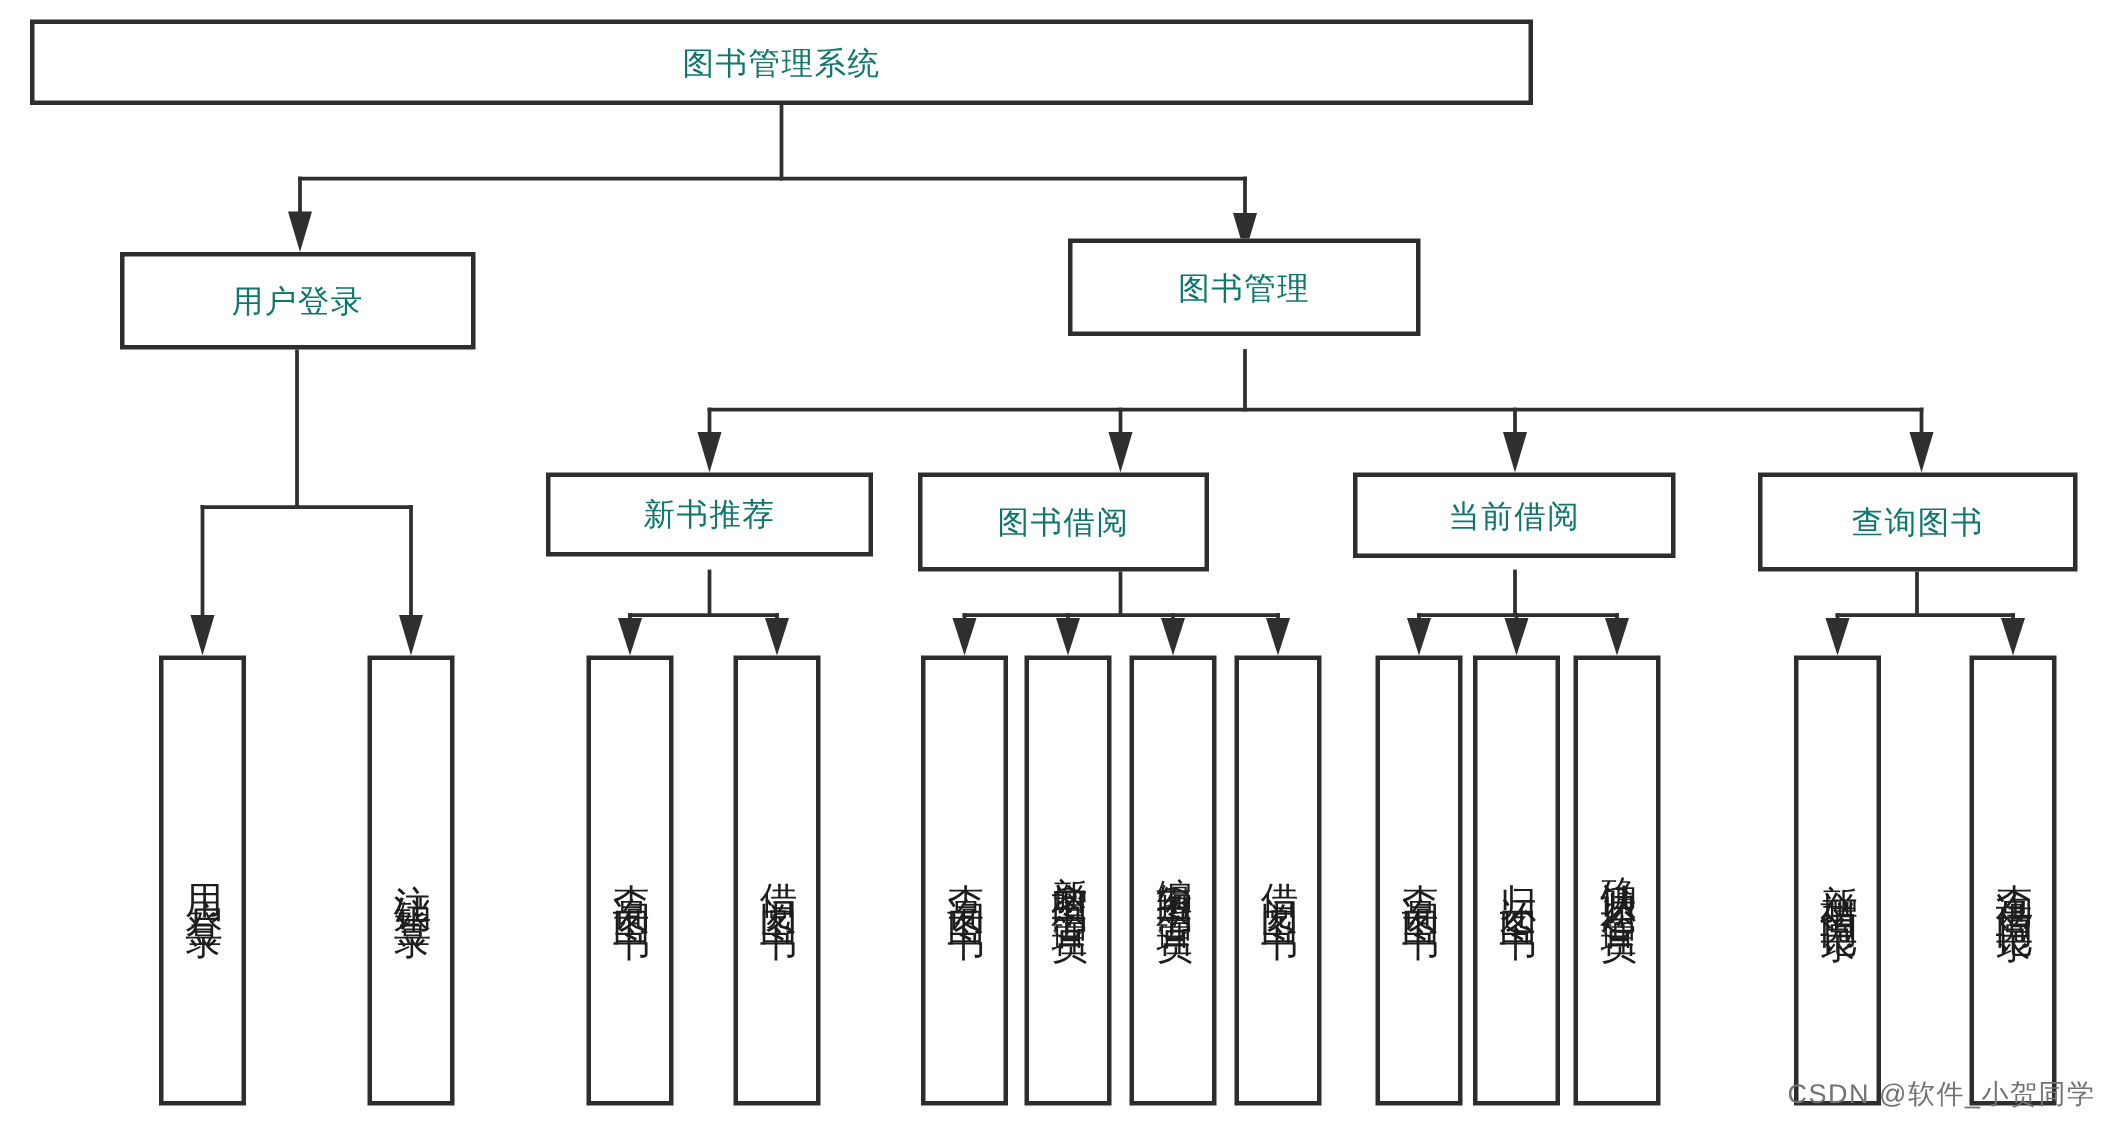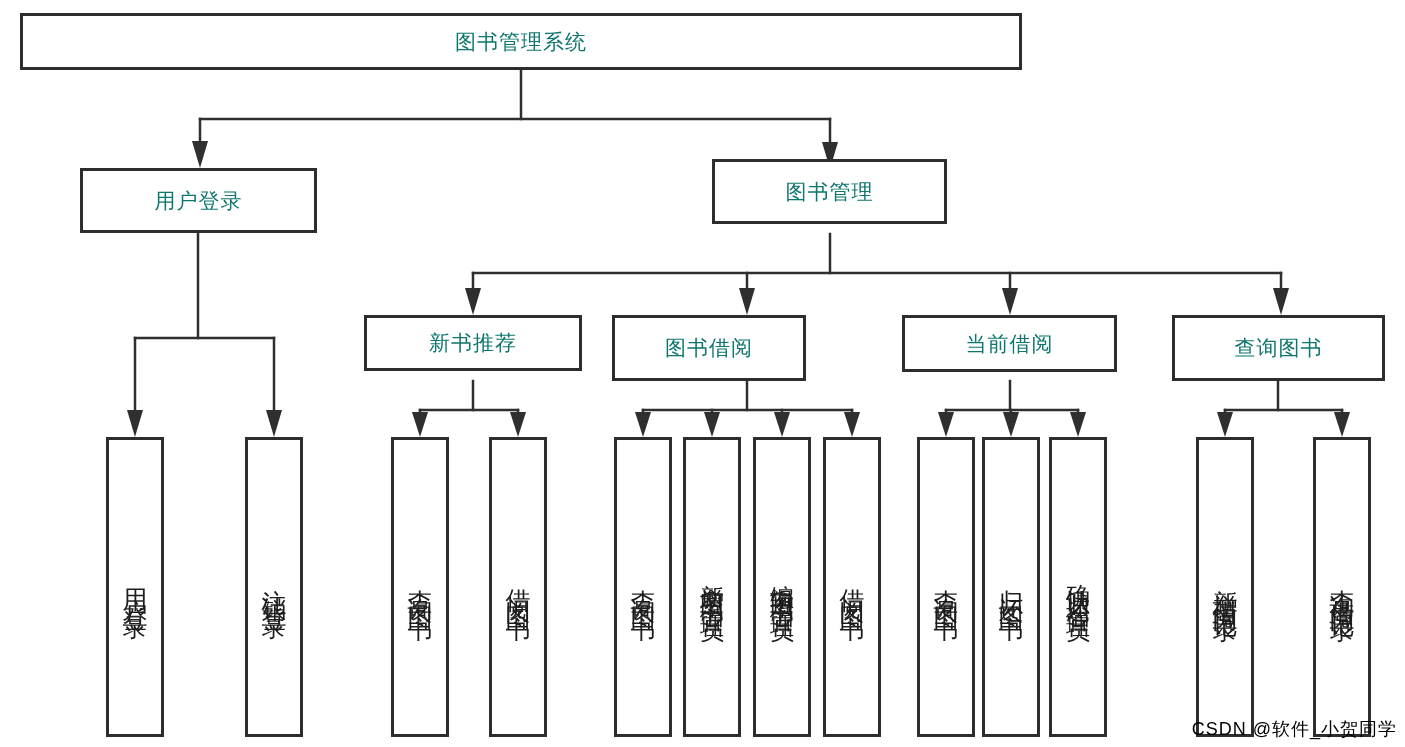--- a/index.html
+++ b/index.html
@@ -38,21 +38,21 @@
     font-size:25px;line-height:1;
     letter-spacing:9px;
     color:#1d1d1d;
   }
   .leaf.med span{font-size:25px;letter-spacing:6px;}
   .leaf.dense span{font-size:24px;letter-spacing:5px;}
   .watermark{
     position:absolute;
     top:717px;right:8px;
     font-size:18px;
-    color:#000000;
+    color:#737373;
     letter-spacing:1px;
     z-index:2;
     white-space:nowrap;
   }
 </style>
 </head>
 <body>
 
 <div class="canvas">
 

